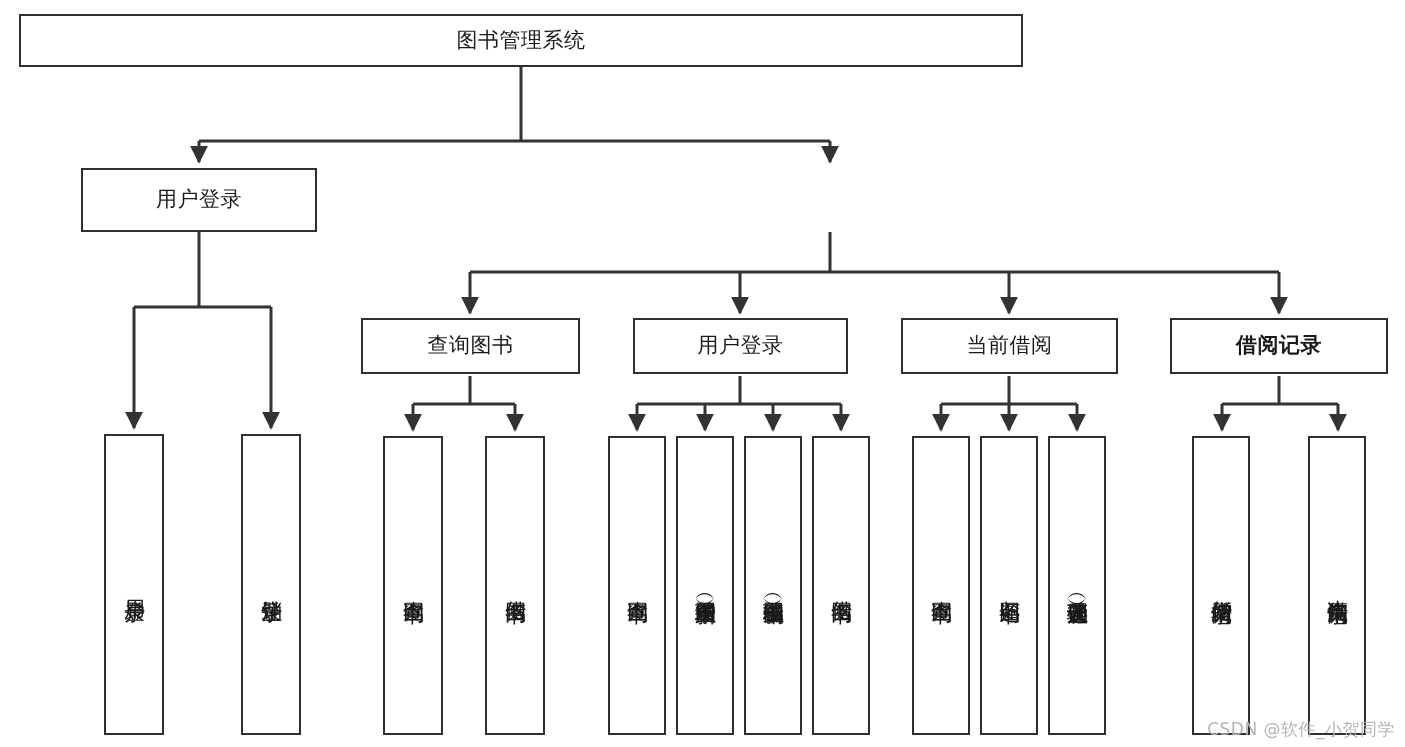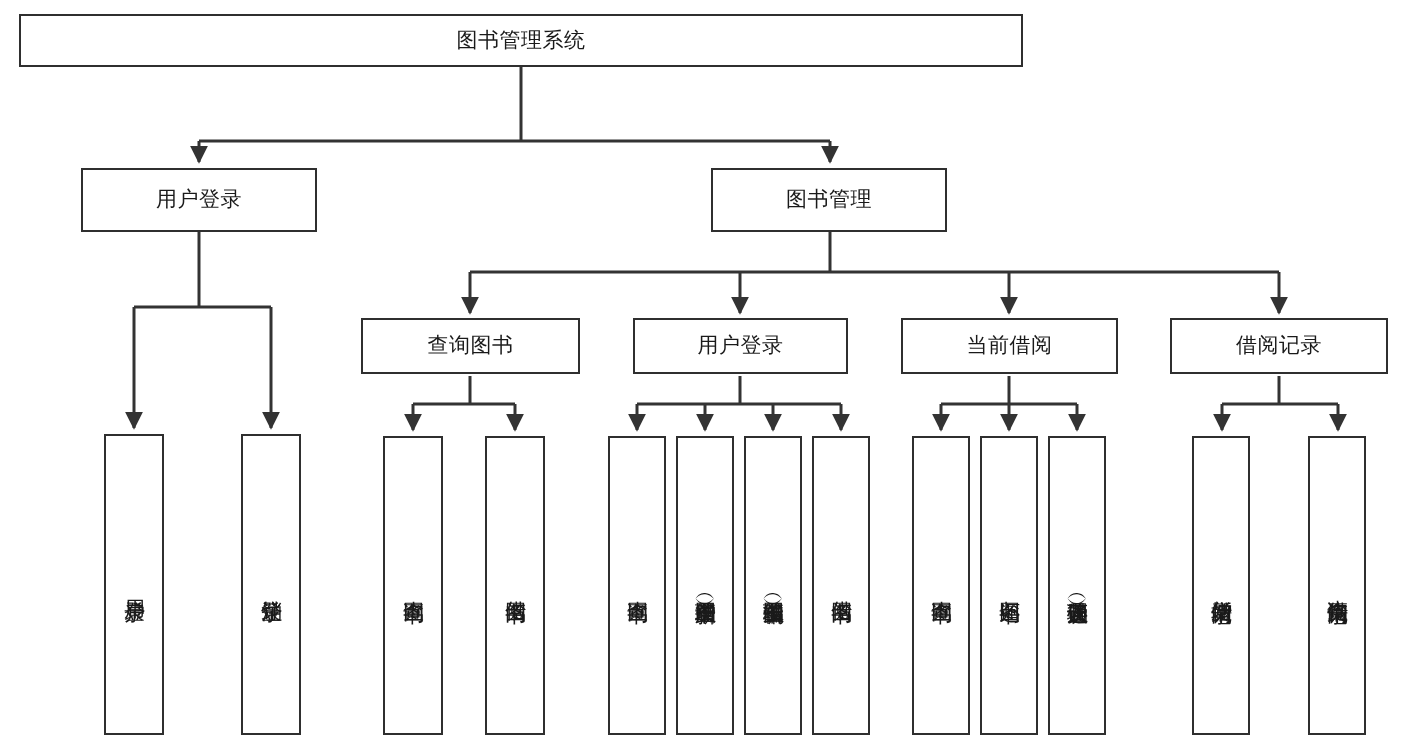--- a/index.html
+++ b/index.html
@@ -125,34 +125,31 @@
     </g>
   </svg>
 
   <div class="node-box" style="left:19px; top:14px; width:1004px; height:53px;">
     <span class="node-label-h">图书管理系统</span>
   </div>
 
   <div class="node-box" style="left:81px; top:168px; width:236px; height:64px;">
     <span class="node-label-h">用户登录</span>
   </div>
-  <div class="node-box" style="left:711px; top:168px; width:236px; height:64px;">
-    <span class="node-label-h">图书管理</span>
-  </div>
 
   <div class="node-box" style="left:361px; top:318px; width:219px; height:56px;">
     <span class="node-label-h">查询图书</span>
   </div>
   <div class="node-box" style="left:633px; top:318px; width:215px; height:56px;">
     <span class="node-label-h">用户登录</span>
   </div>
   <div class="node-box" style="left:901px; top:318px; width:217px; height:56px;">
     <span class="node-label-h">当前借阅</span>
   </div>
-  <div class="node-box" style="left:1170px; top:318px; width:218px; height:56px;">
+  <div class="node-box" style="left:1170px; top:318px; width:218px; height:56px;font-weight:bold;">
     <span class="node-label-h">借阅记录</span>
   </div>
 
   <div class="node-box leaf" style="left:104px; top:434px; width:60px; height:301px;">
     <span class="node-label-v">用户登录</span>
   </div>
   <div class="node-box leaf" style="left:241px; top:434px; width:60px; height:301px;">
     <span class="node-label-v">注销登录</span>
   </div>
 
@@ -186,13 +183,14 @@
     <span class="node-label-v tall">确认归还（管理员）</span>
   </div>
 
   <div class="node-box leaf" style="left:1192px; top:436px; width:58px; height:299px;">
     <span class="node-label-v">新增借阅记录</span>
   </div>
   <div class="node-box leaf" style="left:1308px; top:436px; width:58px; height:299px;">
     <span class="node-label-v">查询借阅记录</span>
   </div>
 
+  <div id="watermark">CSDN @软件_小贺同学</div>
 </div>
 
 </body></html>

